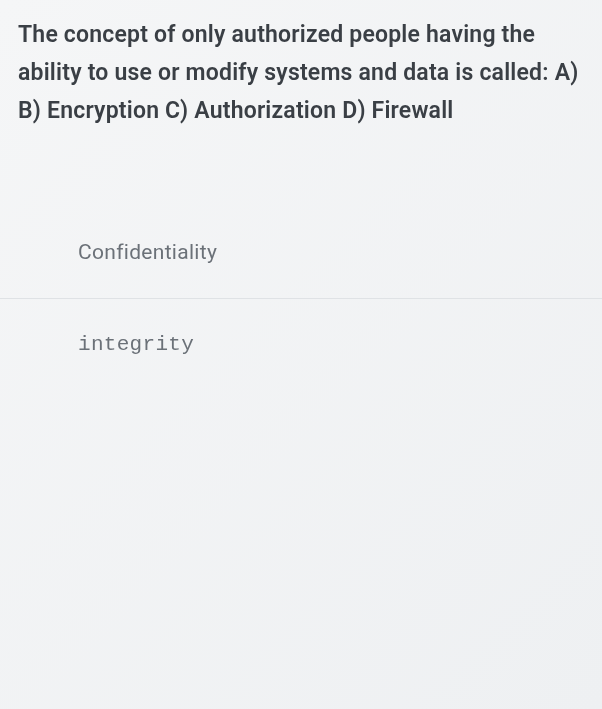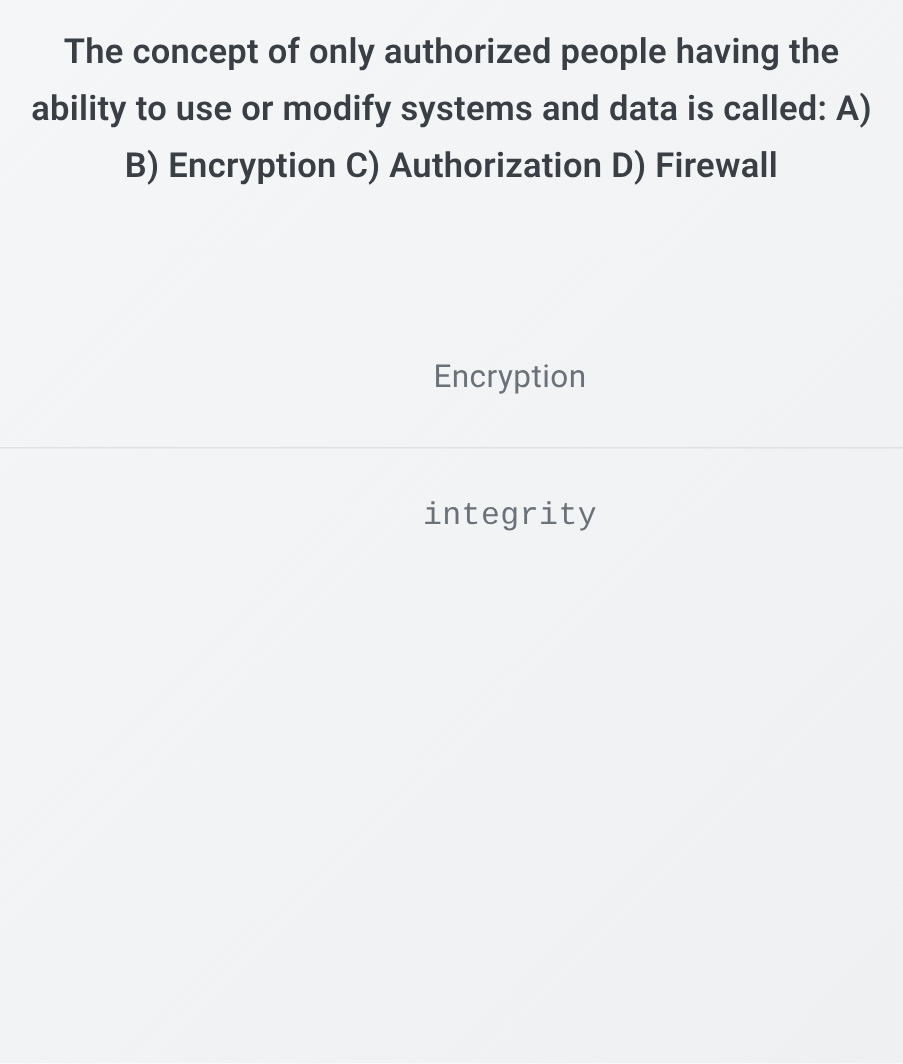--- a/index.html
+++ b/index.html
@@ -1,19 +1,18 @@
 <!DOCTYPE html>
 <html><head>
   <meta charset="utf-8">
   <style>
     * {
       margin: 0;
       padding: 0;
       box-sizing: border-box;
-      text-align: center;
     }
     body {
       width: 602px;
       height: 709px;
       background: linear-gradient(135deg, #f5f6f7 0%, #eef0f2 100%);
       font-family: -apple-system, BlinkMacSystemFont, "Segoe UI", Roboto, Helvetica, Arial, sans-serif;
       overflow: hidden;
     }
     .question-container {
       padding: 16px 18px 28px 18px;
@@ -49,18 +48,18 @@
   </style>
 </head>
 <body>
 
 <div class="question-container">
   <p class="question-text">The concept of only authorized people having the ability to use or modify systems and data is called: A) B) Encryption C) Authorization D) Firewall</p>
 </div>
 
 <div class="options-list">
   <div class="option-row">
-    <span class="option-label">Encryption</span>
+    <span class="option-label">Confidentiality</span>
   </div>
   <div class="option-row">
     <span class="option-label">integrity</span>
   </div>
 </div>
 
 </body></html>

